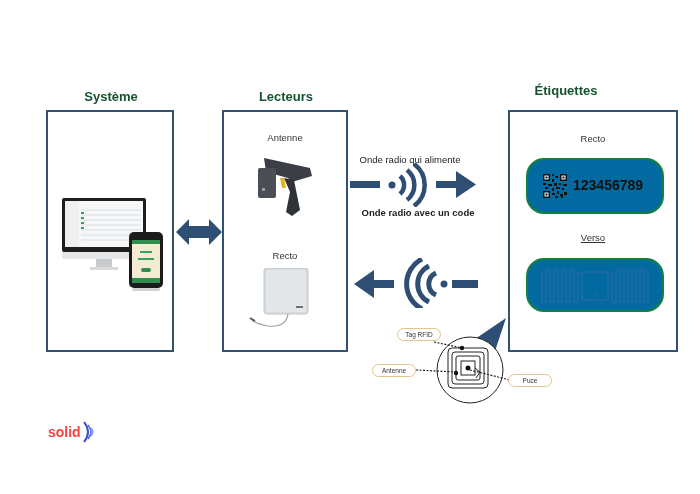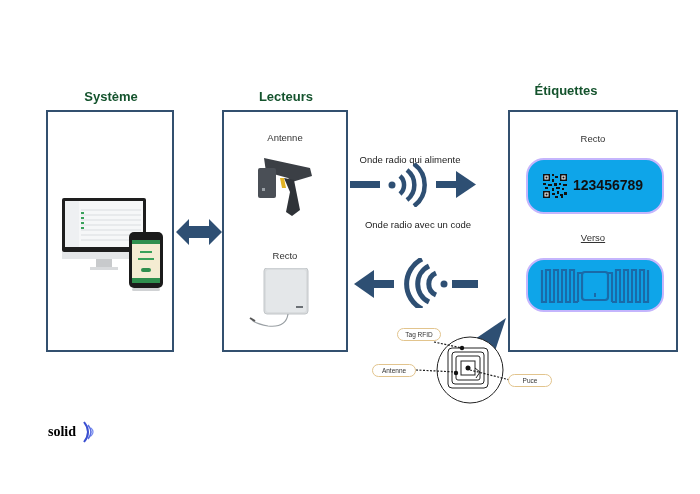--- a/index.html
+++ b/index.html
@@ -1,24 +1,24 @@
 <!DOCTYPE html>
 <html><head>
 <meta charset="utf-8">
 <style>
   html, body { margin:0; padding:0; background:#ffffff; }
   body { width:700px; height:494px; position:relative; overflow:hidden; font-family:"Liberation Sans", "DejaVu Sans", sans-serif; color:#222; }
   .col-title { position:absolute; font-weight:bold; font-size:13px; color:#14532d; text-align:center; }
   .panel { position:absolute; border:2px solid #33506f; background:#fff; box-sizing:border-box; }
   .sub { position:absolute; font-size:9.5px; color:#333; text-align:center; }
   .wave-label { position:absolute; font-size:9.5px; color:#222; text-align:center; line-height:13px; }
-  .pill { position:absolute; border:2px solid #c4b5fd; border-radius:18px; box-sizing:border-box; background:#0ea5e9; }
+  .pill { position:absolute; border:2px solid #15803d; border-radius:18px; box-sizing:border-box; background:#0369a1; }
   .callout { position:absolute; border:1.5px solid #e2c48d; border-radius:8px; background:#fff; font-size:6.5px; color:#333; text-align:center; line-height:11px; box-sizing:border-box; }
   .tagno { position:absolute; font-weight:bold; font-size:14px; color:#111; }
-  .logo { position:absolute; font-weight:bold; font-size:14px; color:#000000; font-family:Liberation Serif, serif; }
+  .logo { position:absolute; font-weight:bold; font-size:14px; color:#ef4444; font-family:Liberation Sans, sans-serif; }
 </style>
 </head>
 <body>
 
 <div class="col-title" style="left:48px; top:89px; width:126px;">Système</div>
 <div class="col-title" style="left:224px; top:89px; width:124px;">Lecteurs</div>
 <div class="col-title" style="left:482px; top:83px; width:168px;">Étiquettes</div>
 
 <div class="panel" style="left:46px; top:110px; width:128px; height:242px;">
   <svg width="112" height="96" style="position:absolute; left:10px; top:84px;" viewBox="0 0 112 96">
@@ -75,21 +75,21 @@
     <rect x="18" y="2" width="40" height="42" rx="2" fill="#e4e7e9"></rect>
     <rect x="48" y="38" width="7" height="2" fill="#6b7075"></rect>
     <path d="M40,46 Q38,60 20,58 Q8,56 4,52" stroke="#9aa0a4" stroke-width="1.2" fill="none"></path>
     <line x1="2" y1="50" x2="7" y2="53" stroke="#555" stroke-width="2"></line>
   </svg>
 </div>
 
 <div class="wave-label" style="left:346px; top:131px; width:128px;margin-top:22px;">
   <div>Onde radio qui alimente</div>
 </div>
-<div class="wave-label" style="left:354px; top:218px; width:128px;">
+<div class="wave-label" style="left:354px; top:206px; width:128px;font-weight:bold;">
   <div>Onde radio avec un code</div>
 </div>
 
 <svg width="130" height="44" style="position:absolute; left:350px; top:163px;" viewBox="0 0 130 44">
   <rect x="0" y="18" width="30" height="7" fill="#2e4f73"></rect>
   <circle cx="42" cy="22" r="3.5" fill="#2e4f73"></circle>
   <path d="M50,13 A12,12 0 0 1 50,31" stroke="#2e4f73" stroke-width="4.5" fill="none"></path>
   <path d="M57,7 A19,19 0 0 1 57,37" stroke="#2e4f73" stroke-width="4.5" fill="none"></path>
   <path d="M64,1 A26,26 0 0 1 64,43" stroke="#2e4f73" stroke-width="4.5" fill="none"></path>
   <rect x="86" y="18" width="22" height="7" fill="#2e4f73"></rect>

